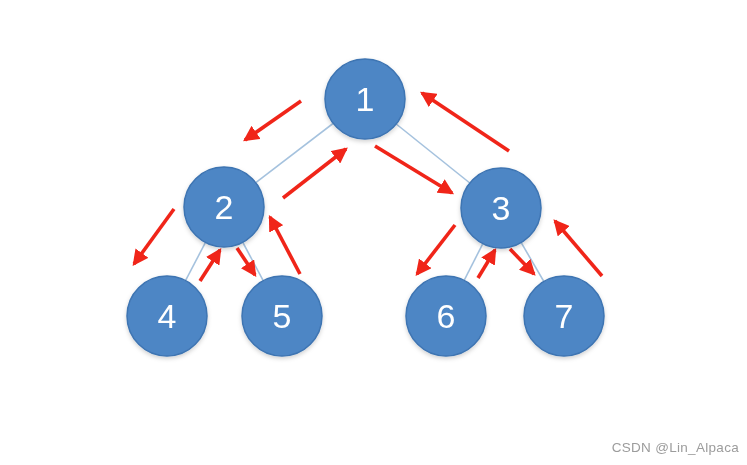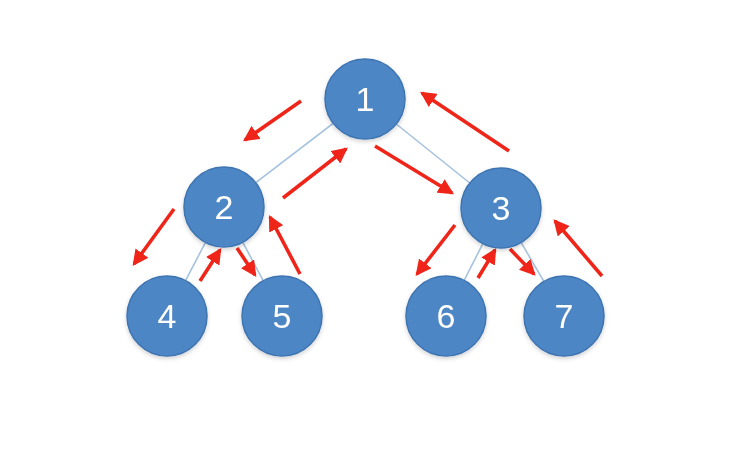--- a/index.html
+++ b/index.html
@@ -93,13 +93,14 @@
         <g>
           <circle cx="446" cy="316" r="40" fill="#4E86C5" stroke="#3D74B2" stroke-width="1.5" filter="url(#nodeShadow)"></circle>
           <text x="446" y="316" dy="0.35em" text-anchor="middle" fill="#FFFFFF" font-size="34" class="node-label">6</text>
         </g>
         <g>
           <circle cx="564" cy="316" r="40" fill="#4E86C5" stroke="#3D74B2" stroke-width="1.5" filter="url(#nodeShadow)"></circle>
           <text x="564" y="316" dy="0.35em" text-anchor="middle" fill="#FFFFFF" font-size="34" class="node-label">7</text>
         </g>
       </g>
   </svg>
+  <div class="watermark" style="color: rgb(156, 156, 156);">CSDN @Lin_Alpaca</div>
 </div>
 
 </body></html>

